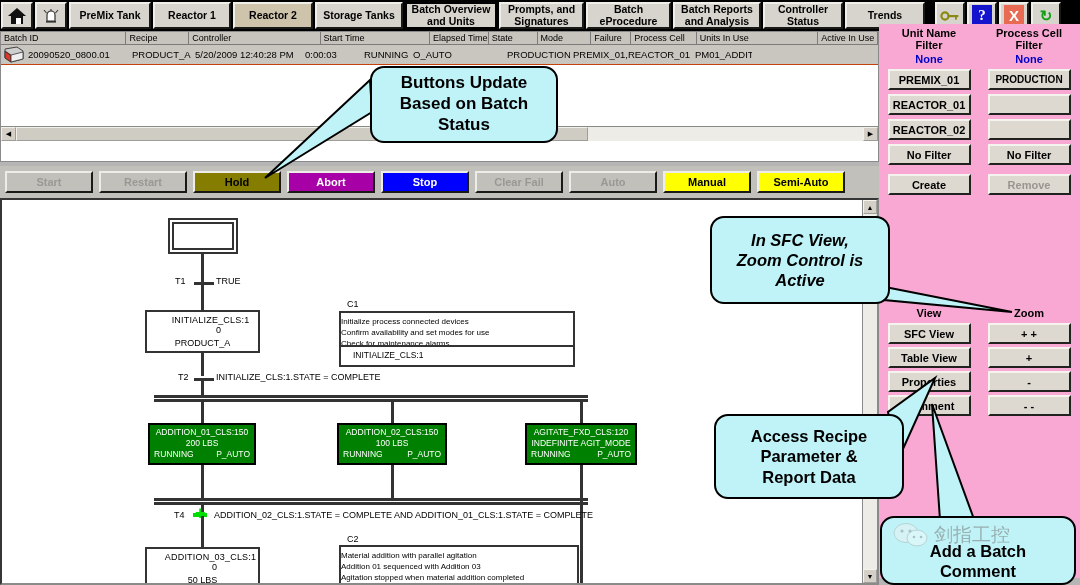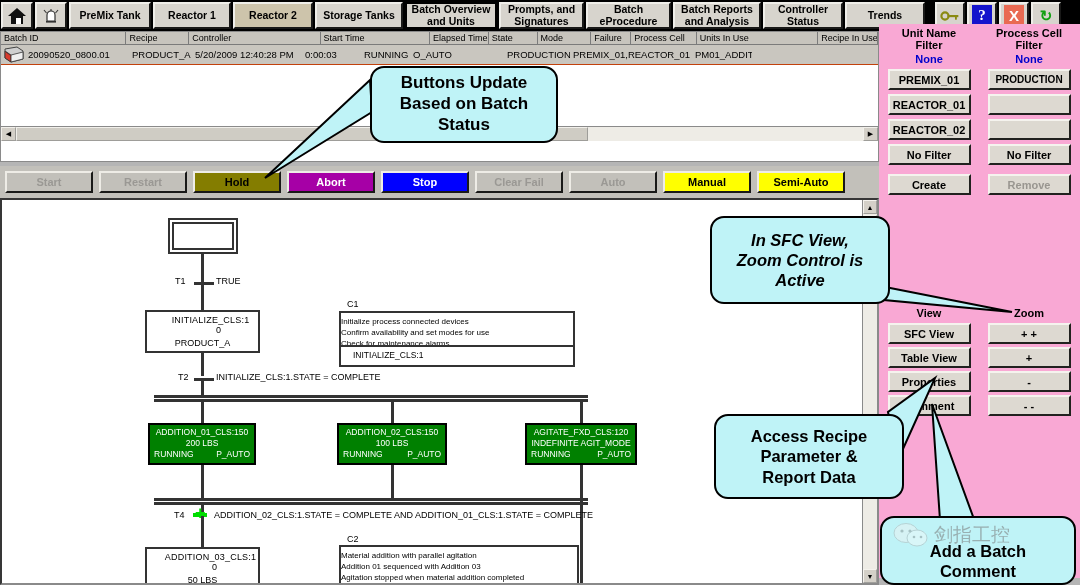--- a/index.html
+++ b/index.html
@@ -380,21 +380,21 @@
       <div class="th" style="width:126px">Batch ID</div>
       <div class="th" style="width:63px">Recipe</div>
       <div class="th" style="width:132px">Controller</div>
       <div class="th" style="width:110px">Start Time</div>
       <div class="th" style="width:59px">Elapsed Time</div>
       <div class="th" style="width:49px">State</div>
       <div class="th" style="width:54px">Mode</div>
       <div class="th" style="width:40px">Failure</div>
       <div class="th" style="width:66px">Process Cell</div>
       <div class="th" style="width:122px">Units In Use</div>
-      <div class="th" style="width:60px">Recipe In Use</div>
+      <div class="th" style="width:60px">Active In Use</div>
     </div>
     <div class="bt-body">
       <div class="bt-row">
         <svg class="rowicon" viewBox="0 0 22 18">
           <path d="M2 3 L14 1 L20 5 L20 13 L8 16 L2 12 Z" fill="#cfcfcf" stroke="#333" stroke-width="0.9"></path>
           <path d="M2 12 L8 16 L8 9 L2 5 Z" fill="#d8392a" stroke="#333" stroke-width="0.8"></path>
           <path d="M8 9 L20 6 L20 13 L8 16 Z" fill="#efefef" stroke="#333" stroke-width="0.8"></path>
           <path d="M3 6 L7 9" stroke="#333" stroke-width="0.7"></path>
         </svg>
         <div class="td" style="width:104px">20090520_0800.01</div>

